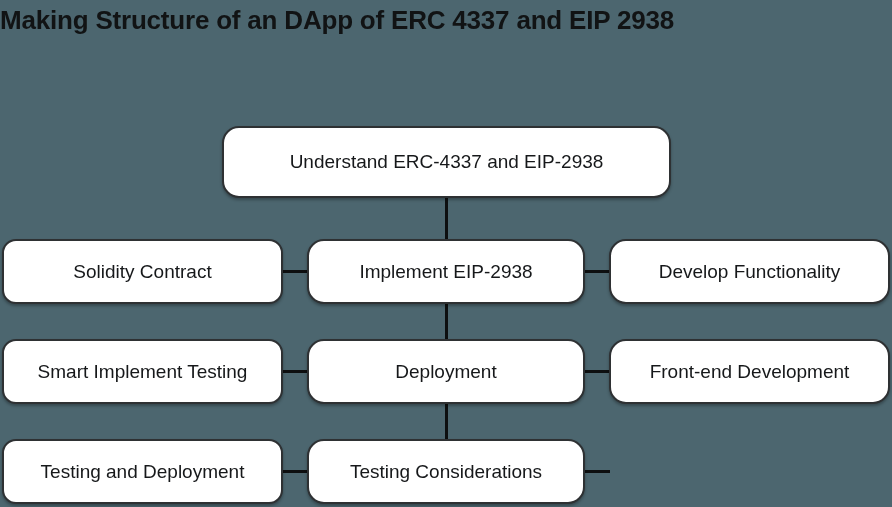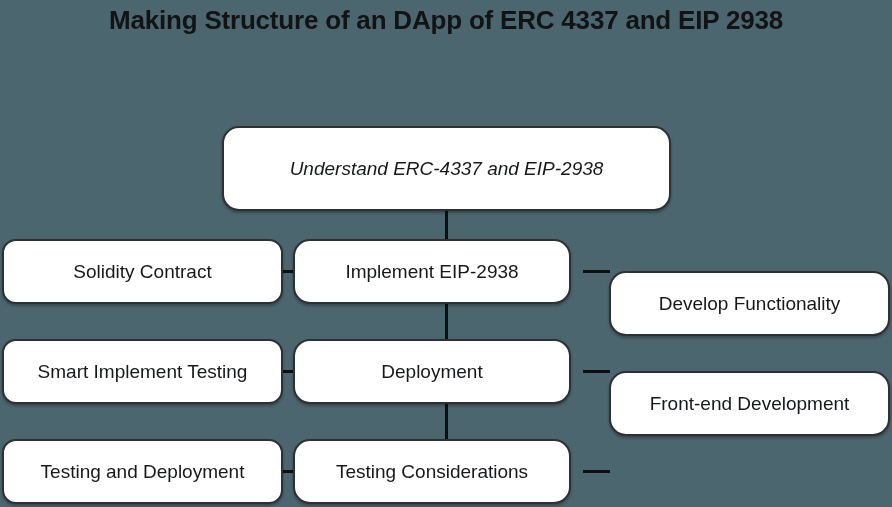--- a/index.html
+++ b/index.html
@@ -20,21 +20,21 @@
     height: 507px;
     background: #4c666f;
   }
 
   
   .title {
     position: absolute;
     left: 0;
     top: 3px;
     width: 892px;
-    text-align: center;
+    text-align: left;
     font-size: 26px;
     font-weight: bold;
     letter-spacing: -0.2px;
     color: #111314;
     line-height: 34px;
     font-family: "Liberation Sans", sans-serif;
     white-space: nowrap;
   }
 
   
@@ -60,28 +60,28 @@
   }
   .node .node-label {
     font-size: 19px;
     color: #16181a;
     font-family: "Liberation Sans", sans-serif;
     white-space: nowrap;
     letter-spacing: 0px;
   }
 
   
-  .row1 { top: 126px; height: 85px; font-style: italic; }
+  .row1 { top: 126px; height: 72px; }
   .row2 { top: 239px; height: 65px; }
   .row3 { top: 339px; height: 65px; }
   .row4 { top: 439px; height: 65px; justify-content: center; }
 
-  .col-center { left: 293px; width: 278px; }
+  .col-center { left: 307px; width: 278px; }
   .col-left   { left: 2px;   width: 281px; border-radius: 14px; }
-  .col-right  { left: 609px; width: 281px; margin-top: 32px; }
+  .col-right  { left: 609px; width: 281px; }
 
   .node-top { left: 222px; width: 449px; }
 </style>
 </head>
 <body>
 
 <div id="canvas">
 
   <div class="title">Making Structure of an DApp of ERC 4337 and EIP 2938</div>
 

